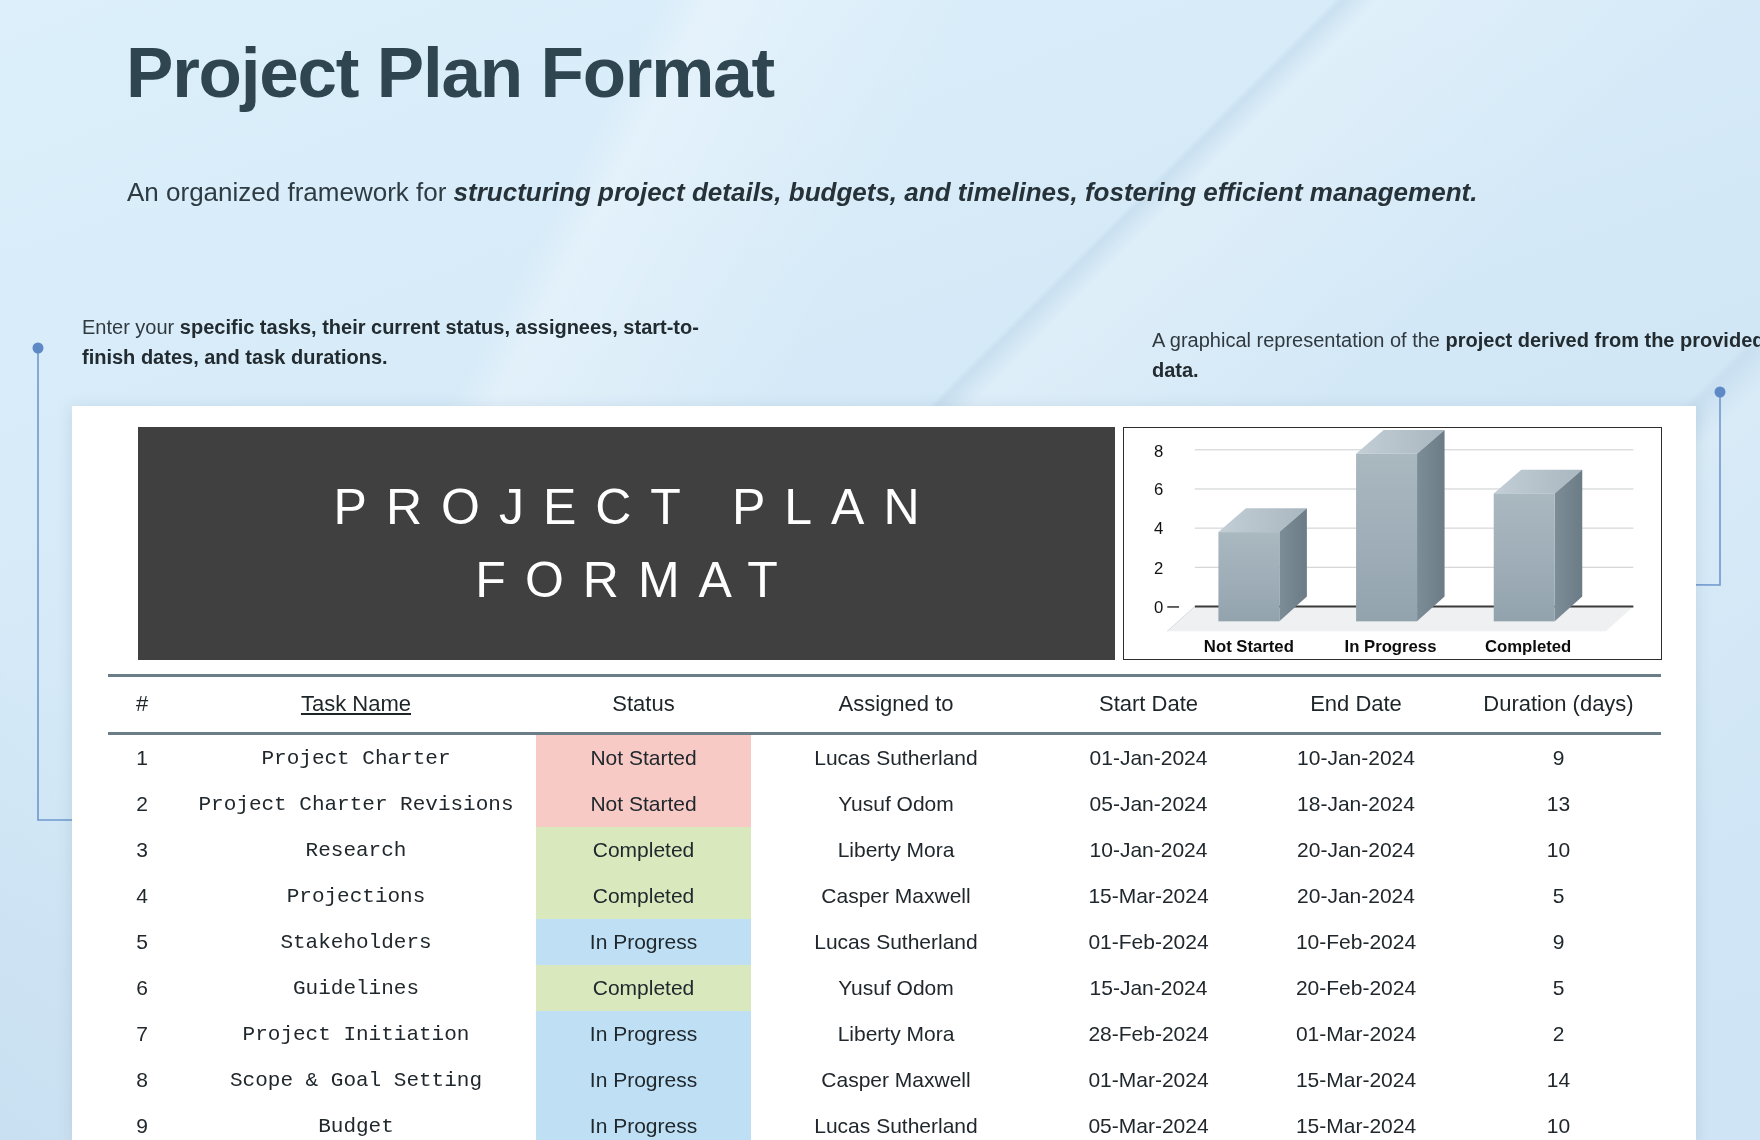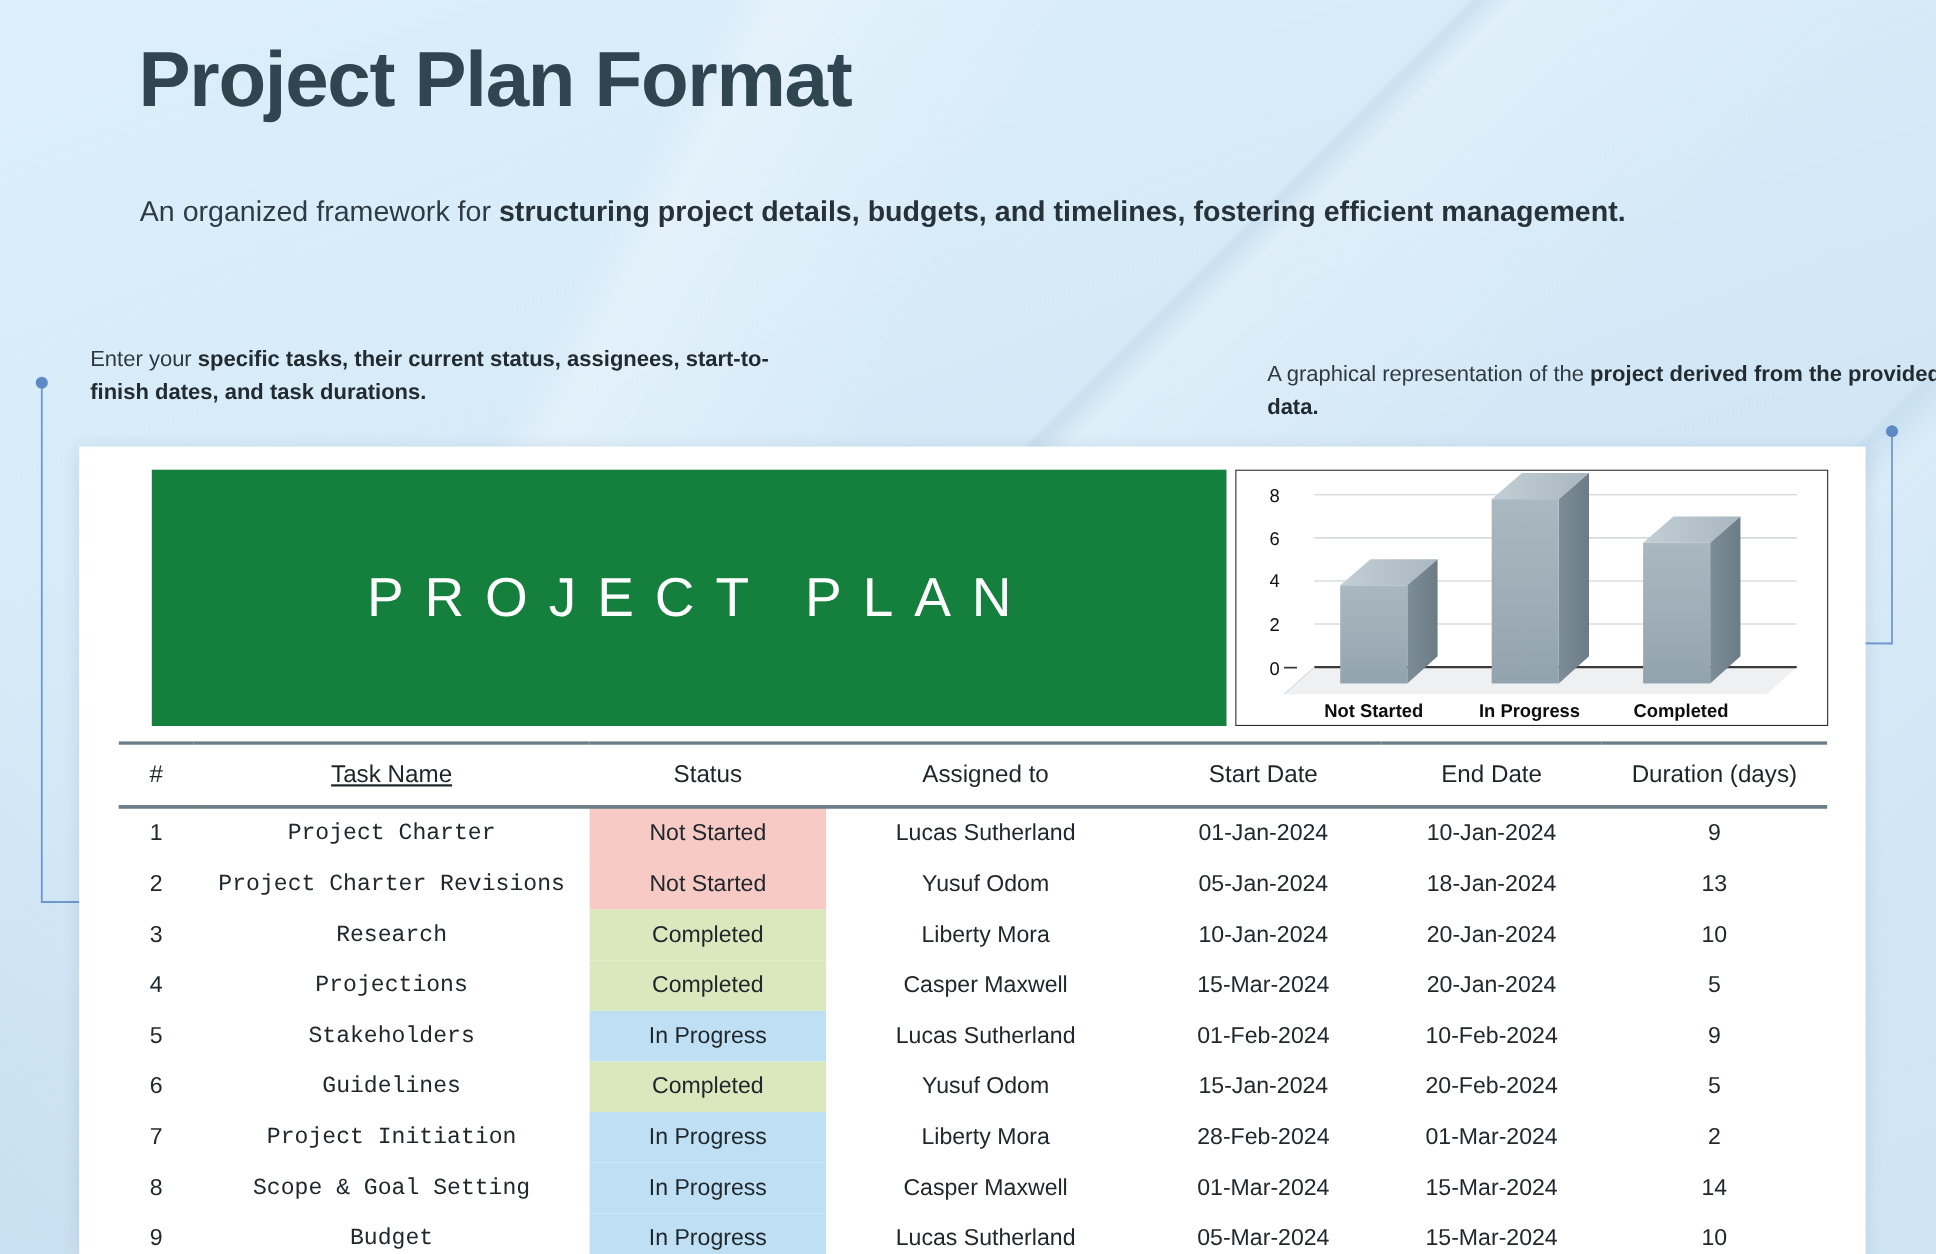--- a/index.html
+++ b/index.html
@@ -43,21 +43,21 @@
   }
   .page-subtitle {
     position: absolute;
     left: 127px; top: 174px;
     width: 1390px;
     font-size: 26px;
     line-height: 37px;
     color: #2f3b42;
     font-weight: 400;
   }
-  .page-subtitle b { font-weight: 800; color:#263238; }
+  .page-subtitle b { font-weight: 800; color:#263238;font-style:italic; }
 
   
   .annot {
     position: absolute;
     font-size: 20px;
     line-height: 30px;
     color: #30393f;
     font-weight: 400;
   }
   .annot b { font-weight: 800; color: #222b30; }
@@ -79,21 +79,21 @@
   
   .top-row {
     position: absolute;
     left: 34px; top: 21px;
     width: 1556px; height: 233px;
     display: flex;
     gap: 8px;
   }
   .banner {
     width: 990px; height: 233px;
-    background: #15803d;
+    background: #404040;
     display: flex;
     flex-direction: column;
     align-items: center;
     justify-content: center;
     color: #ffffff;
     margin-left: 32px;
   }
   .banner-line {
     font-size: 50px;
     letter-spacing: 19px;
@@ -190,20 +190,21 @@
   <path d="M1720,397 L1720,585 L1202,582" stroke="#5d89c4" stroke-width="1.6" fill="none" opacity="0.85"></path>
   <path d="M1202,582 L1215,577 L1215,587 Z" fill="#5d89c4" opacity="0.9"></path>
 </svg>
 
 <div class="card">
 
   <div class="top-row">
 
     <div class="banner">
       <div class="banner-line">PROJECT PLAN</div>
+      <div class="banner-line">FORMAT</div>
     </div>
 
     <div class="chart-box">
       <div class="chart-inner">
         <svg class="chart-svg" viewBox="0 0 546 233" preserveAspectRatio="none">
           <defs>
             <linearGradient id="barFront" x1="0" y1="0" x2="1" y2="0">
               <linearGradient></linearGradient>
             </linearGradient>
             <linearGradient id="gFront" x1="0" y1="0" x2="0" y2="1">

